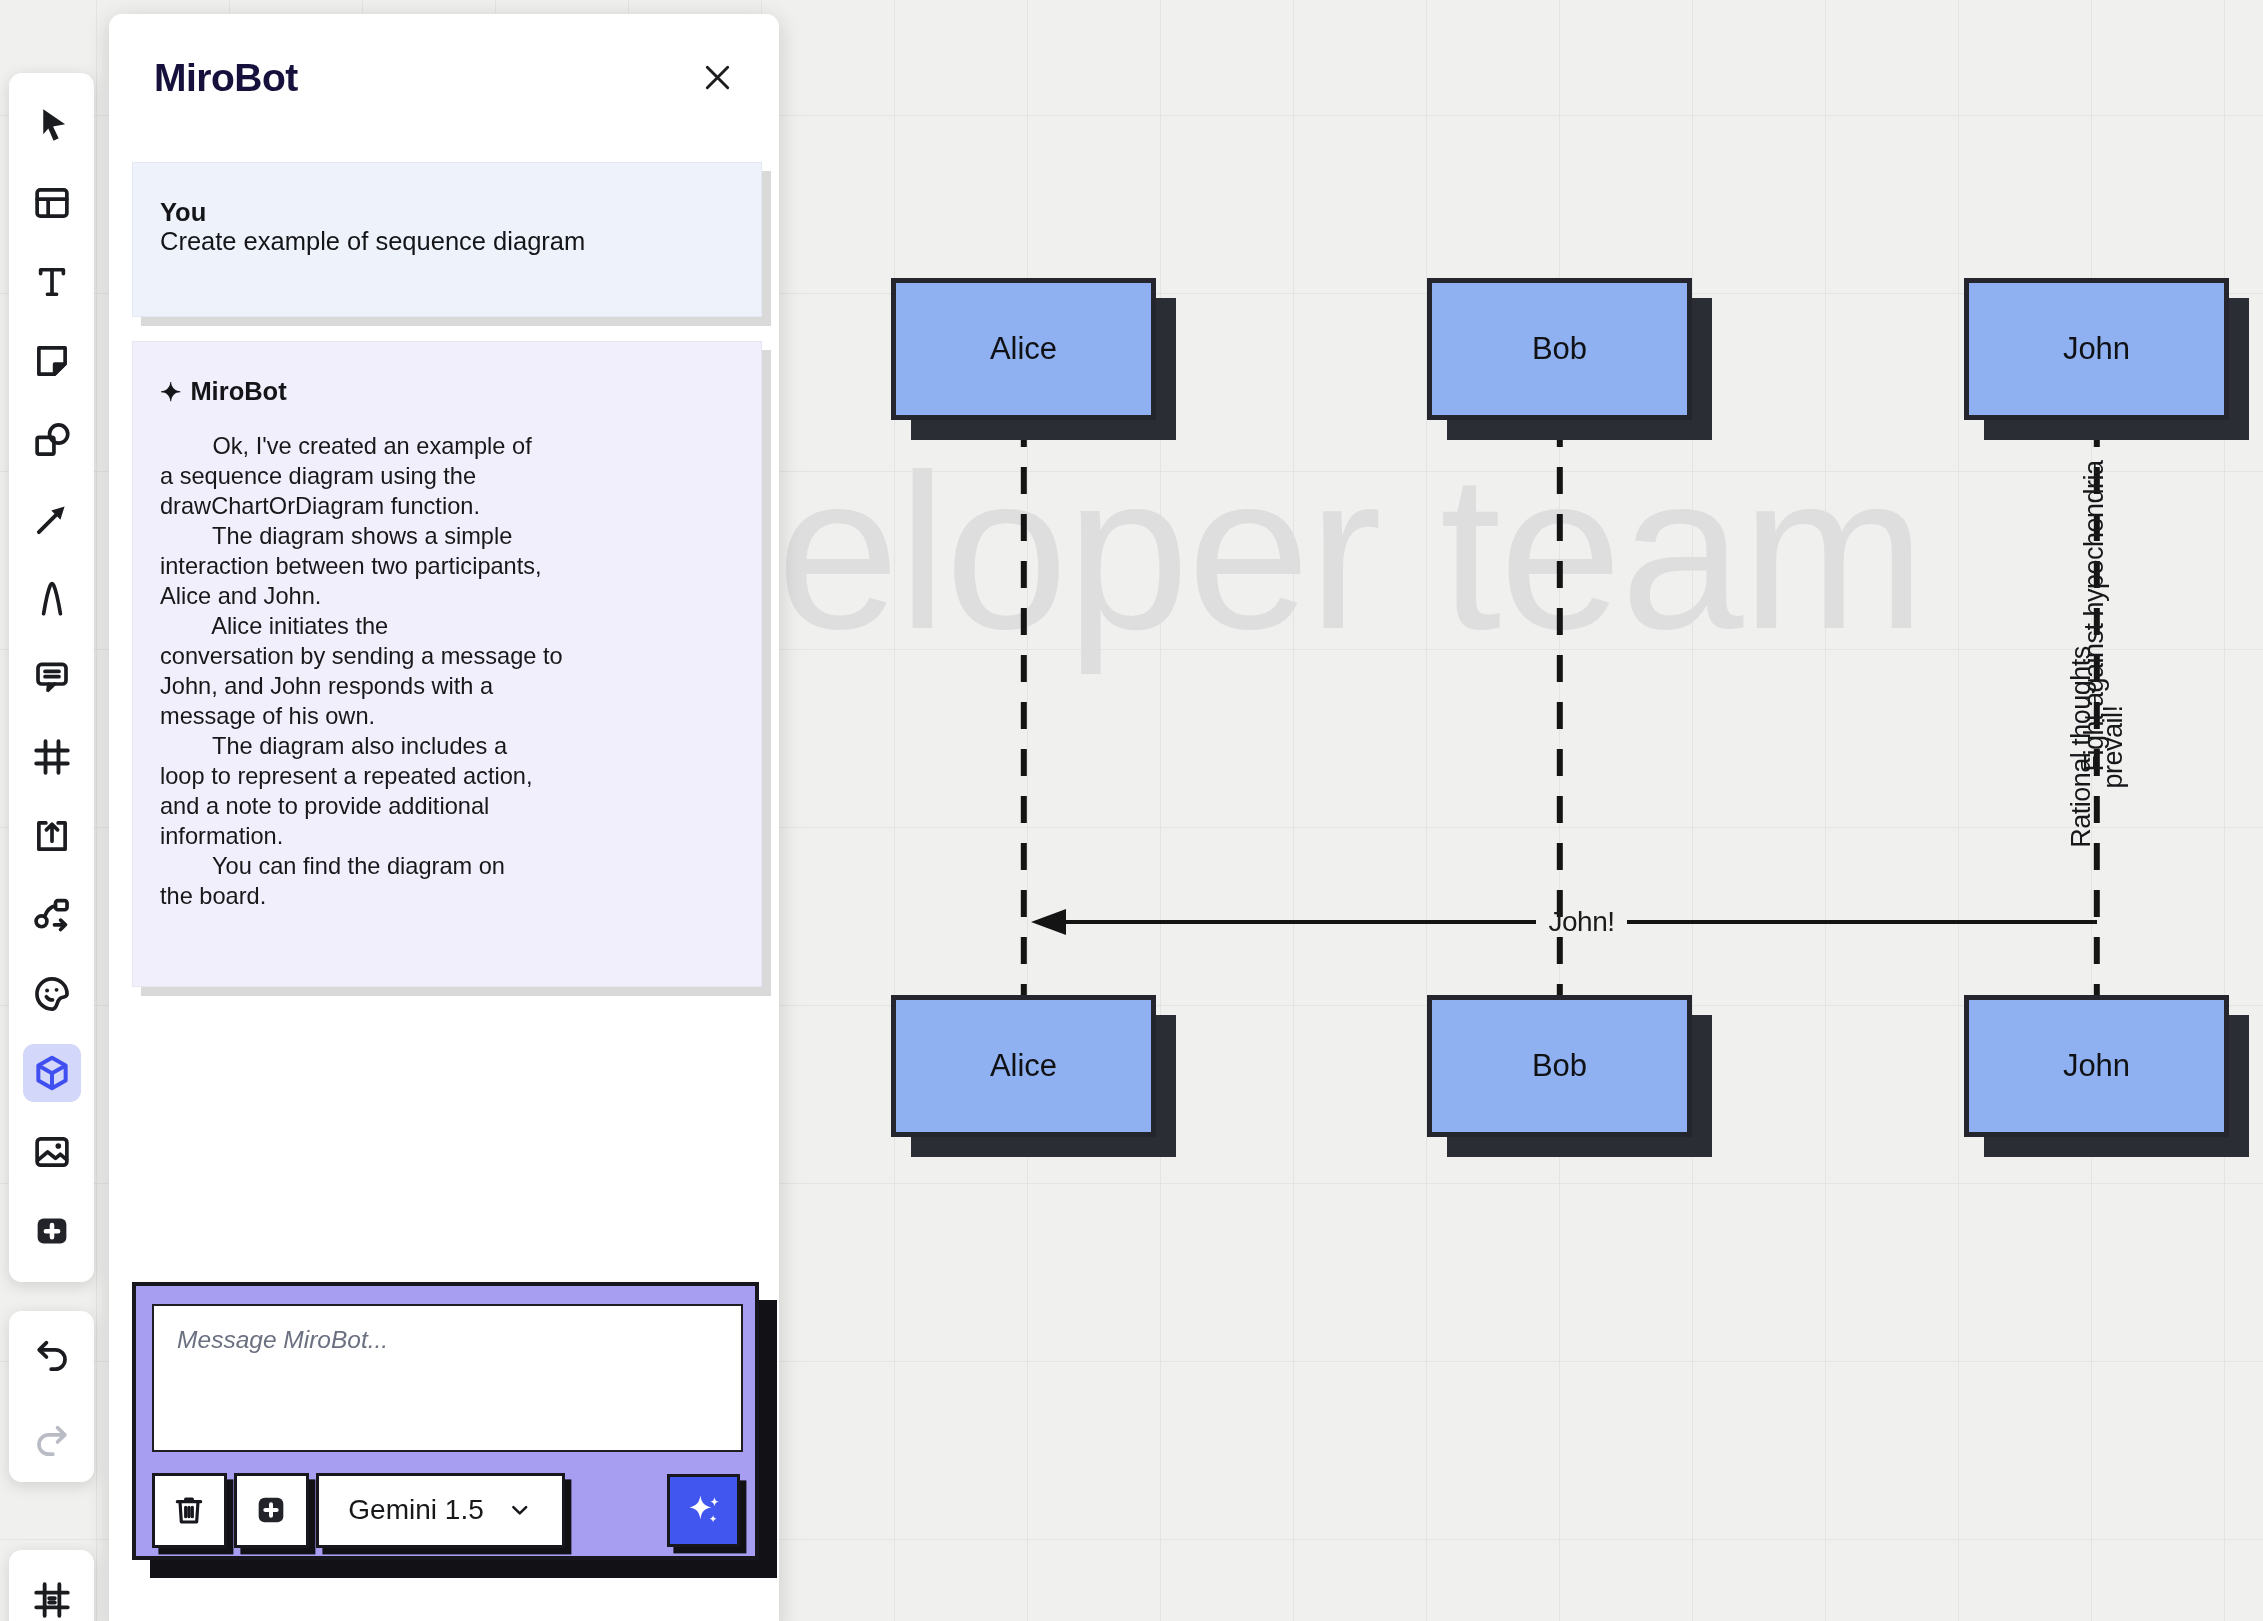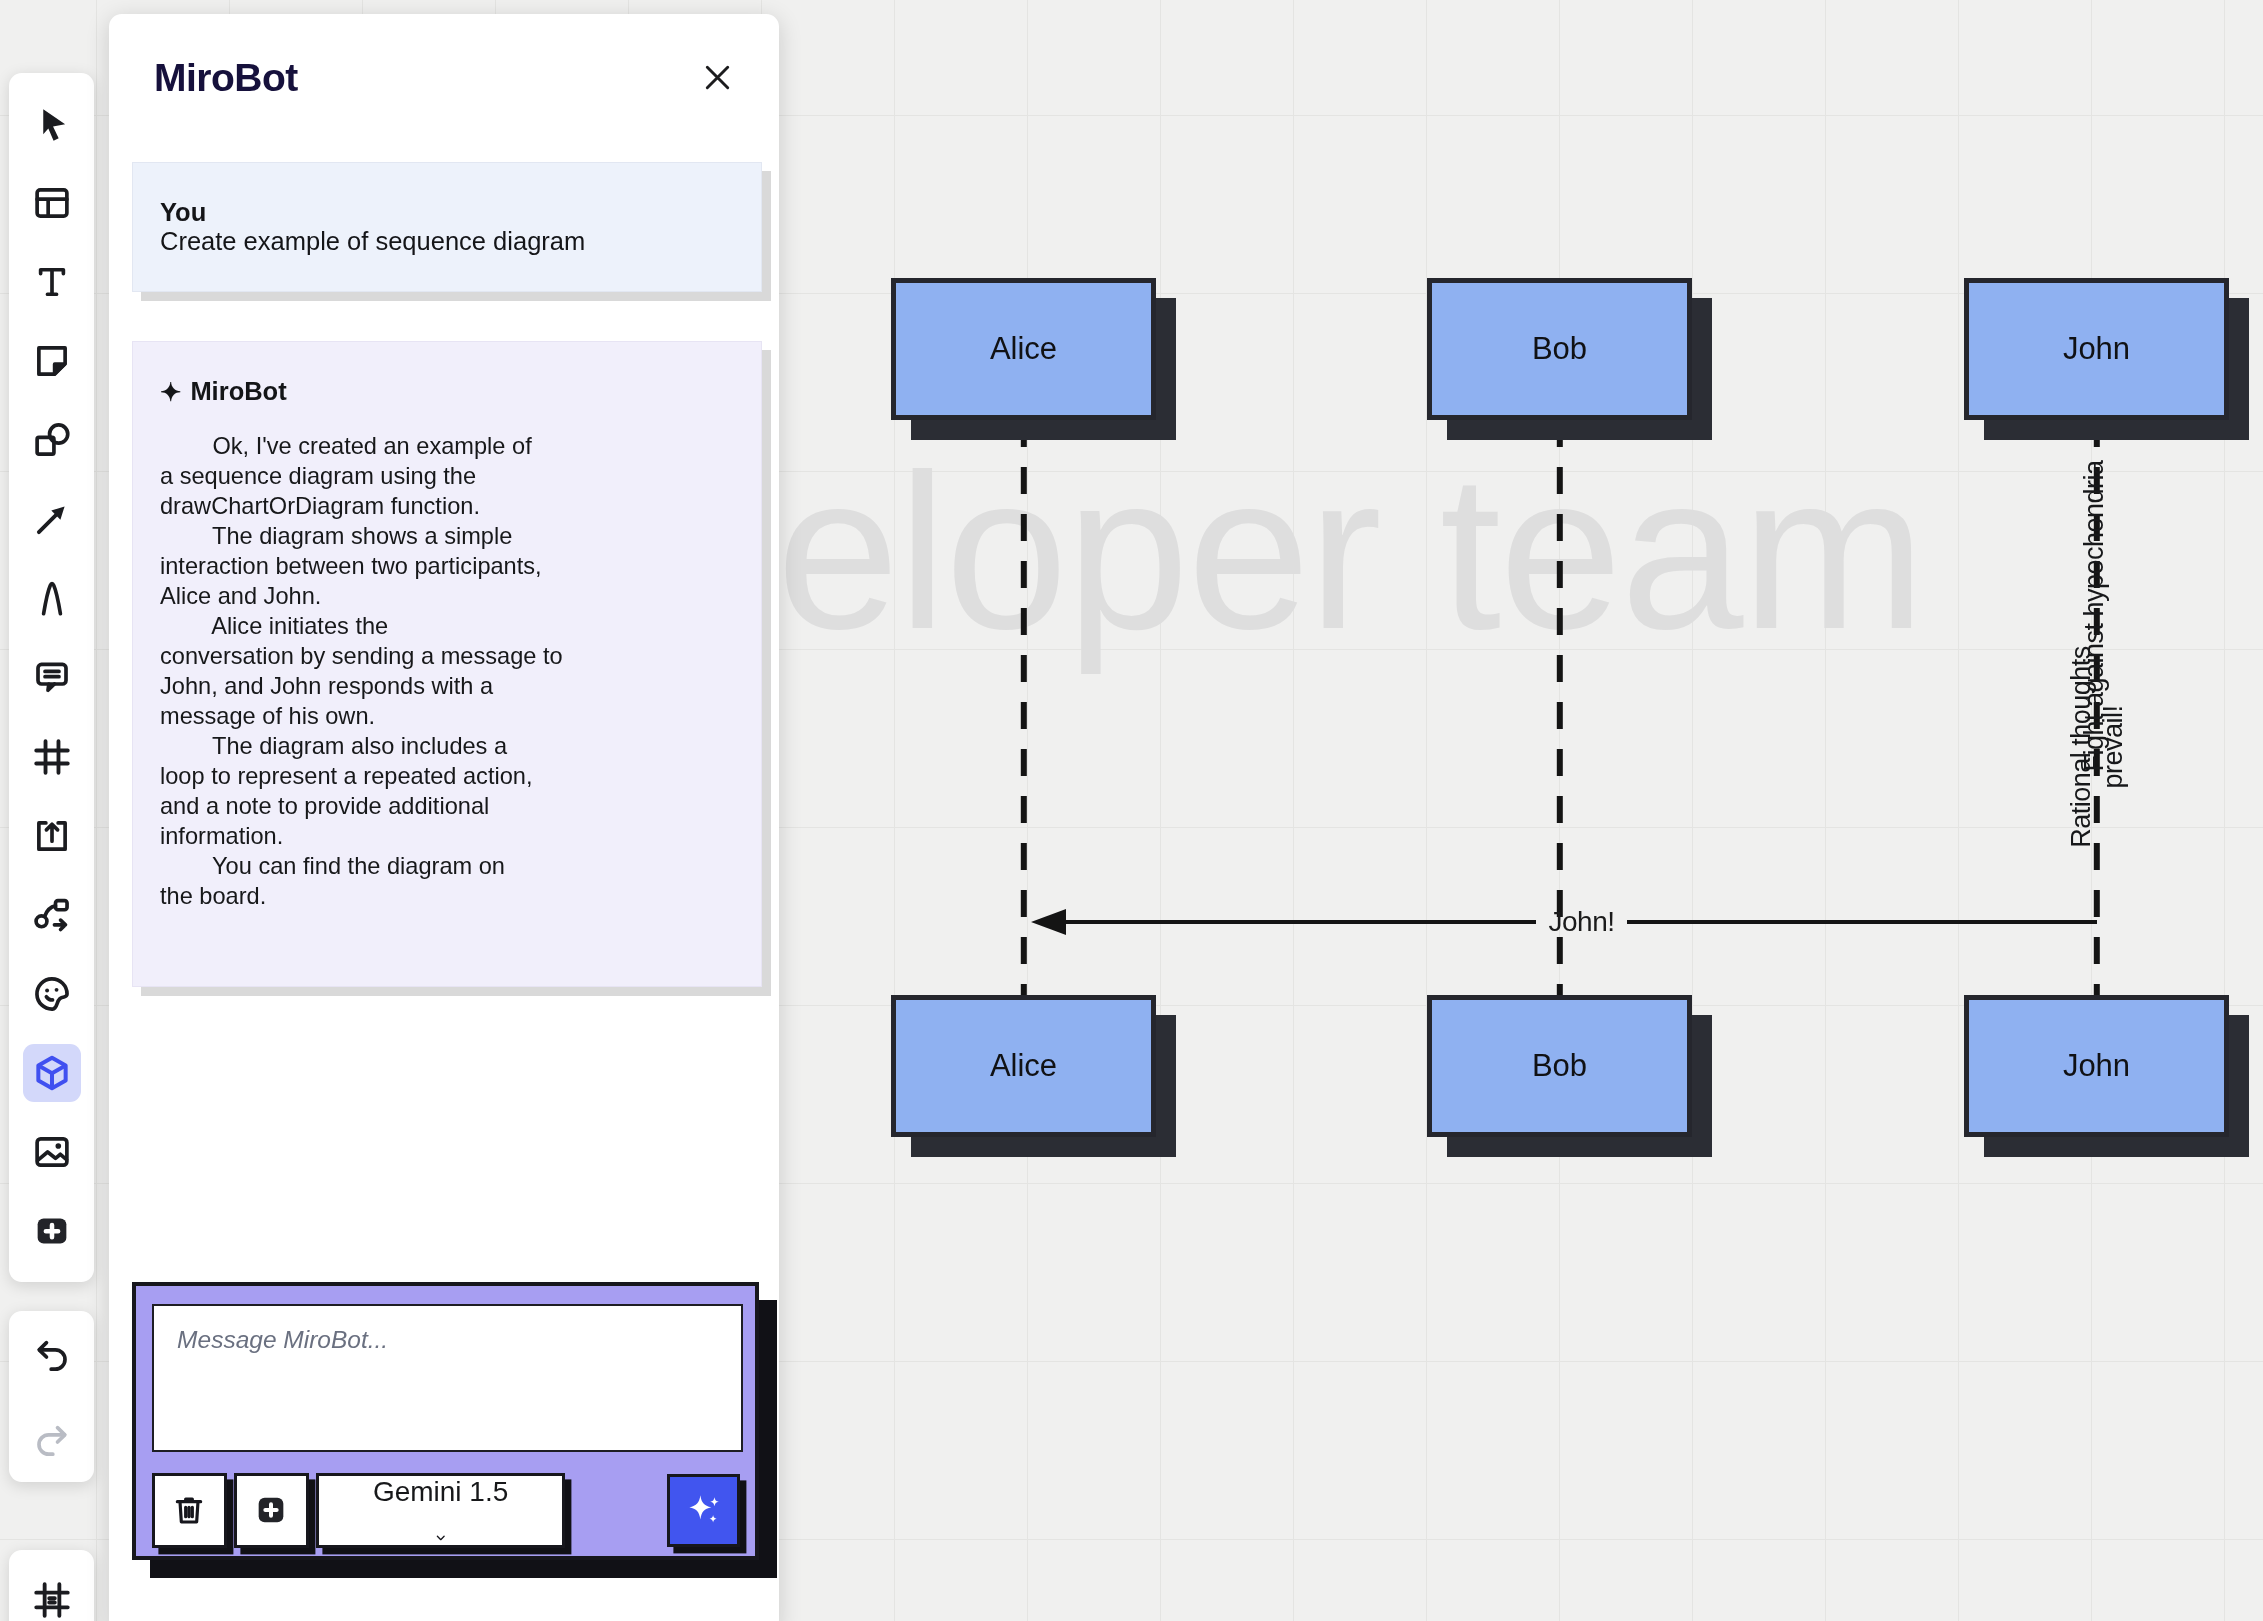--- a/index.html
+++ b/index.html
@@ -59,21 +59,21 @@
     background:#fff;border-radius:12.7px;box-shadow:0 5.5px 23.6px rgba(0,0,0,0.16);
     z-index:7;box-sizing:border-box;
   }
   .panel-header{display:flex;align-items:center;justify-content:space-between;padding:42px 42px 0 45px;}
   .panel-title{font-size:39px;font-weight:700;color:#16113c;letter-spacing:-0.5px;}
   .close-btn{width:40px;height:40px;display:flex;align-items:center;justify-content:center;cursor:pointer;}
   .card{
     position:absolute;left:23px;width:630px;box-sizing:border-box;
     padding:35px 27px;box-shadow:9px 9px 0 #d9d9d9;
   }
-  .card-you{top:148px;height:130px;background:#edf2fb;border:0.9px solid #e2e7f2;}
+  .card-you{top:148px;height:155px;background:#edf2fb;border:0.9px solid #e2e7f2;}
   .card-bot{top:327px;height:646px;background:#f1effb;border:0.9px solid #e7e4f4;}
   .card-author{font-size:25.5px;font-weight:700;color:#141518;}
   .card-text{font-size:25.5px;color:#141518;}
   .bot-title{font-size:25.5px;font-weight:700;color:#141518;display:flex;align-items:center;gap:9px;}
   .bot-body{
     margin-top:24px;font-family:Liberation Sans, sans-serif;
     font-size:23.6px;line-height:30px;color:#17181a;white-space:pre;
   }
   
   .composer{
@@ -85,21 +85,21 @@
     border:2.7px solid #1e1e24;background:#fff;resize:none;
     font-family:"Liberation Sans",sans-serif;font-size:24.5px;color:#222;padding:20px 23.6px;outline:none;
   }
   .composer textarea::placeholder{color:#6a7080;font-style:italic;}
   .composer-row{position:absolute;left:15.5px;right:15.5px;top:187px;height:75px;display:flex;align-items:center;}
   .cbtn{
     height:75px;box-sizing:border-box;background:#fff;border:3.6px solid #17171d;
     box-shadow:6.4px 6.4px 0 #111116;display:flex;align-items:center;justify-content:center;cursor:pointer;
   }
   .cbtn-sq{width:75px;}
-  .cbtn-model{width:249px;margin-left:7.3px;gap:23.6px;font-size:28px;color:#17181a;flex-direction:column;}
+  .cbtn-model{width:249px;margin-left:7.3px;gap:23.6px;font-size:28px;color:#17181a;}
   .cbtn-send{width:73px;height:73px;background:#4155ef;margin-left:auto;}
   .mt8{margin-left:7.3px;}
 </style>
 </head>
 <body>
 
 <div class="watermark">Developer team</div>
 
 <div class="diagram">
 

